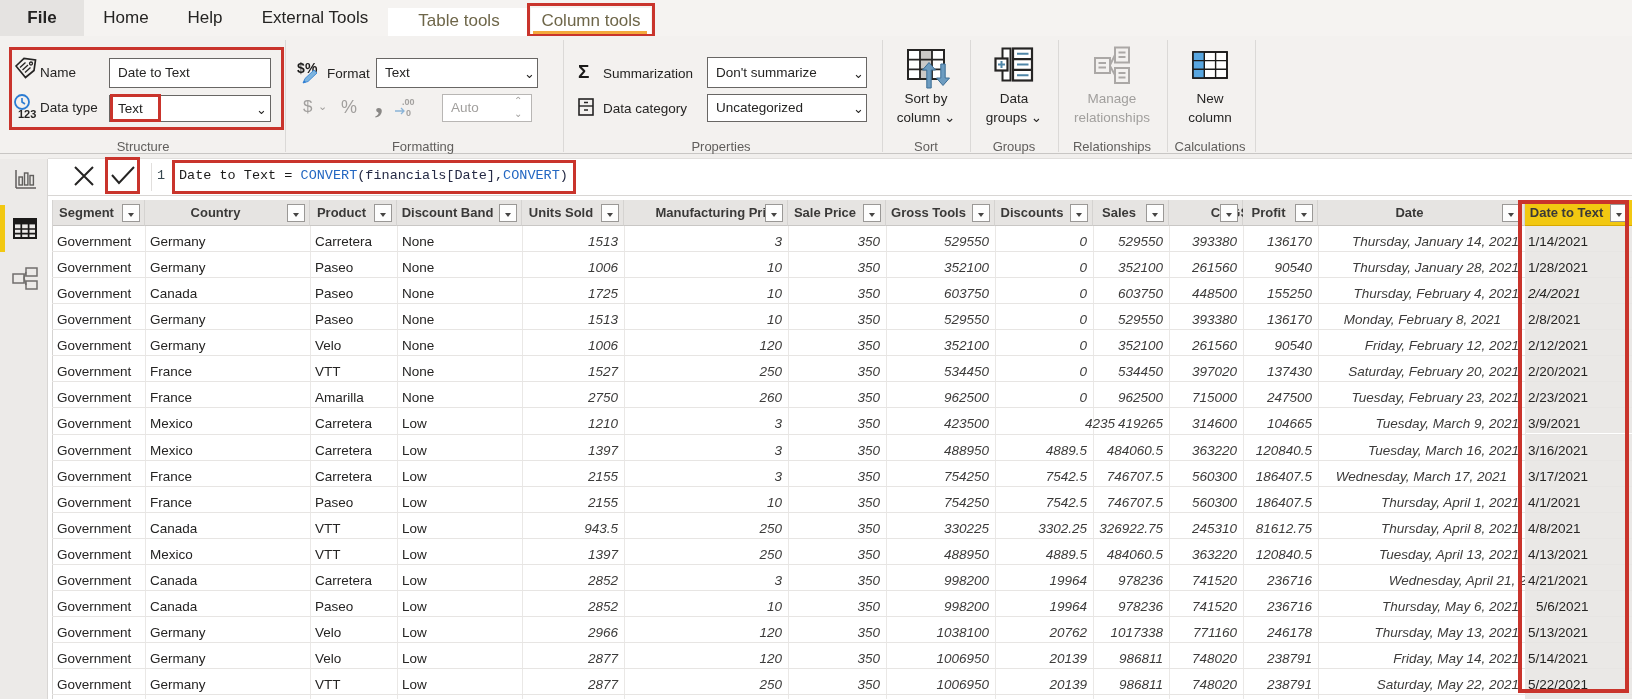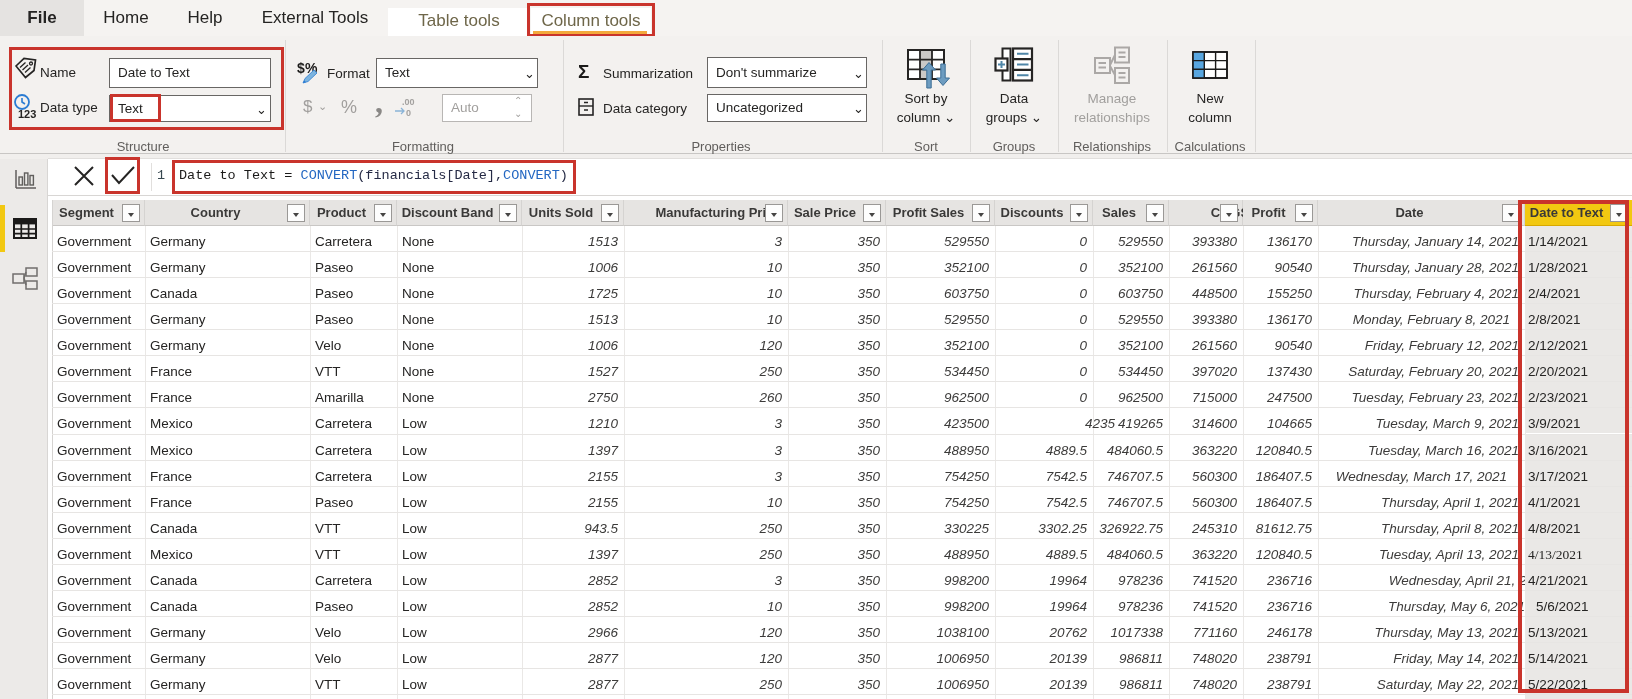--- a/index.html
+++ b/index.html
@@ -208,21 +208,21 @@
     </div>
 <div class="hcell" style="left:624px;width:164px;">
       <div class="hlbl" style="left:0;width:140px;text-align:center;margin-left:24px;">Manufacturing Price</div>
       <div class="dd"></div>
     </div>
 <div class="hcell" style="left:788px;width:98px;">
       <div class="hlbl" style="left:0;width:74px;text-align:center;">Sale Price</div>
       <div class="dd"></div>
     </div>
 <div class="hcell" style="left:886px;width:109px;">
-      <div class="hlbl" style="left:0;width:85px;text-align:center;">Profit Sales</div>
+      <div class="hlbl" style="left:0;width:85px;text-align:center;">Gross Tools</div>
       <div class="dd"></div>
     </div>
 <div class="hcell" style="left:995px;width:98px;">
       <div class="hlbl" style="left:0;width:74px;text-align:center;">Discounts</div>
       <div class="dd"></div>
     </div>
 <div class="hcell" style="left:1093px;width:76px;">
       <div class="hlbl" style="left:0;width:52px;text-align:center;">Sales</div>
       <div class="dd"></div>
     </div>
@@ -296,35 +296,35 @@
 <div class="cell num" style="left:522px;top:286.1px;width:102px;padding-right:6px;">1725</div>
 <div class="cell num" style="left:624px;top:286.1px;width:164px;padding-right:6px;">10</div>
 <div class="cell num" style="left:788px;top:286.1px;width:98px;padding-right:6px;">350</div>
 <div class="cell num" style="left:886px;top:286.1px;width:109px;padding-right:6px;">603750</div>
 <div class="cell num" style="left:995px;top:286.1px;width:98px;padding-right:6px;">0</div>
 <div class="cell num" style="left:1093px;top:286.1px;width:76px;padding-right:6px;">603750</div>
 <div class="cell num" style="left:1169px;top:286.1px;width:74px;padding-right:6px;">448500</div>
 <div class="cell num" style="left:1243px;top:286.1px;width:75px;padding-right:6px;">155250</div>
 <div class="cell num" style="left:1318px;top:286.1px;width:207px;padding-right:6px;">Thursday, February 4, 2021</div>
 <div class="abs" style="left:1525px;top:278.1px;width:107px;height:25.1px;background:#eae8e6;"></div>
-<div class="cell" style="left:1525px;top:286.1px;width:107px;padding-left:3px;">2/4/2021</div>
+<div class="cell" style="left:1525px;top:286.1px;width:107px;padding-left:3px;font-style:italic;">2/4/2021</div>
 <div class="rowline" style="top:329.2px;"></div>
 <div class="cell" style="left:52px;top:312.2px;width:93px;padding-left:5px;">Government</div>
 <div class="cell" style="left:145px;top:312.2px;width:165px;padding-left:5px;">Germany</div>
 <div class="cell" style="left:310px;top:312.2px;width:87px;padding-left:5px;">Paseo</div>
 <div class="cell" style="left:397px;top:312.2px;width:125px;padding-left:5px;">None</div>
 <div class="cell num" style="left:522px;top:312.2px;width:102px;padding-right:6px;">1513</div>
 <div class="cell num" style="left:624px;top:312.2px;width:164px;padding-right:6px;">10</div>
 <div class="cell num" style="left:788px;top:312.2px;width:98px;padding-right:6px;">350</div>
 <div class="cell num" style="left:886px;top:312.2px;width:109px;padding-right:6px;">529550</div>
 <div class="cell num" style="left:995px;top:312.2px;width:98px;padding-right:6px;">0</div>
 <div class="cell num" style="left:1093px;top:312.2px;width:76px;padding-right:6px;">529550</div>
 <div class="cell num" style="left:1169px;top:312.2px;width:74px;padding-right:6px;">393380</div>
 <div class="cell num" style="left:1243px;top:312.2px;width:75px;padding-right:6px;">136170</div>
-<div class="cell num" style="left:1318px;top:312.2px;width:207px;padding-right:15px;">Monday, February 8, 2021</div>
+<div class="cell num" style="left:1318px;top:312.2px;width:207px;padding-right:24px;">Monday, February 8, 2021</div>
 <div class="abs" style="left:1525px;top:304.2px;width:107px;height:25.1px;background:#eae8e6;"></div>
 <div class="cell" style="left:1525px;top:312.2px;width:107px;padding-left:3px;">2/8/2021</div>
 <div class="rowline" style="top:355.3px;"></div>
 <div class="cell" style="left:52px;top:338.2px;width:93px;padding-left:5px;">Government</div>
 <div class="cell" style="left:145px;top:338.2px;width:165px;padding-left:5px;">Germany</div>
 <div class="cell" style="left:310px;top:338.2px;width:87px;padding-left:5px;">Velo</div>
 <div class="cell" style="left:397px;top:338.2px;width:125px;padding-left:5px;">None</div>
 <div class="cell num" style="left:522px;top:338.2px;width:102px;padding-right:6px;">1006</div>
 <div class="cell num" style="left:624px;top:338.2px;width:164px;padding-right:6px;">120</div>
 <div class="cell num" style="left:788px;top:338.2px;width:98px;padding-right:6px;">350</div>
@@ -456,21 +456,21 @@
 <div class="cell num" style="left:522px;top:546.7px;width:102px;padding-right:6px;">1397</div>
 <div class="cell num" style="left:624px;top:546.7px;width:164px;padding-right:6px;">250</div>
 <div class="cell num" style="left:788px;top:546.7px;width:98px;padding-right:6px;">350</div>
 <div class="cell num" style="left:886px;top:546.7px;width:109px;padding-right:6px;">488950</div>
 <div class="cell num" style="left:995px;top:546.7px;width:98px;padding-right:6px;">4889.5</div>
 <div class="cell num" style="left:1093px;top:546.7px;width:76px;padding-right:6px;">484060.5</div>
 <div class="cell num" style="left:1169px;top:546.7px;width:74px;padding-right:6px;">363220</div>
 <div class="cell num" style="left:1243px;top:546.7px;width:75px;padding-right:6px;">120840.5</div>
 <div class="cell num" style="left:1318px;top:546.7px;width:207px;padding-right:6px;">Tuesday, April 13, 2021</div>
 <div class="abs" style="left:1525px;top:538.7px;width:107px;height:25.1px;background:#eae8e6;"></div>
-<div class="cell" style="left:1525px;top:546.7px;width:107px;padding-left:3px;font-family:Liberation Serif, serif;">4/13/2021</div>
+<div class="cell" style="left:1525px;top:546.7px;width:107px;padding-left:3px;">4/13/2021</div>
 <div class="rowline" style="top:589.8px;"></div>
 <div class="cell" style="left:52px;top:572.8px;width:93px;padding-left:5px;">Government</div>
 <div class="cell" style="left:145px;top:572.8px;width:165px;padding-left:5px;">Canada</div>
 <div class="cell" style="left:310px;top:572.8px;width:87px;padding-left:5px;">Carretera</div>
 <div class="cell" style="left:397px;top:572.8px;width:125px;padding-left:5px;">Low</div>
 <div class="cell num" style="left:522px;top:572.8px;width:102px;padding-right:6px;">2852</div>
 <div class="cell num" style="left:624px;top:572.8px;width:164px;padding-right:6px;">3</div>
 <div class="cell num" style="left:788px;top:572.8px;width:98px;padding-right:6px;">350</div>
 <div class="cell num" style="left:886px;top:572.8px;width:109px;padding-right:6px;">998200</div>
 <div class="cell num" style="left:995px;top:572.8px;width:98px;padding-right:6px;">19964</div>
@@ -486,21 +486,21 @@
 <div class="cell" style="left:310px;top:598.8px;width:87px;padding-left:5px;">Paseo</div>
 <div class="cell" style="left:397px;top:598.8px;width:125px;padding-left:5px;">Low</div>
 <div class="cell num" style="left:522px;top:598.8px;width:102px;padding-right:6px;">2852</div>
 <div class="cell num" style="left:624px;top:598.8px;width:164px;padding-right:6px;">10</div>
 <div class="cell num" style="left:788px;top:598.8px;width:98px;padding-right:6px;">350</div>
 <div class="cell num" style="left:886px;top:598.8px;width:109px;padding-right:6px;">998200</div>
 <div class="cell num" style="left:995px;top:598.8px;width:98px;padding-right:6px;">19964</div>
 <div class="cell num" style="left:1093px;top:598.8px;width:76px;padding-right:6px;">978236</div>
 <div class="cell num" style="left:1169px;top:598.8px;width:74px;padding-right:6px;">741520</div>
 <div class="cell num" style="left:1243px;top:598.8px;width:75px;padding-right:6px;">236716</div>
-<div class="cell num" style="left:1318px;top:598.8px;width:207px;padding-right:0;">Thursday, May 6, 2021</div>
+<div class="cell num" style="left:1318px;top:598.8px;width:207px;padding-right:6px;">Thursday, May 6, 2021</div>
 <div class="abs" style="left:1525px;top:590.8px;width:107px;height:25.1px;background:#eae8e6;"></div>
 <div class="cell" style="left:1525px;top:598.8px;width:99px;padding-left:11px;">5/6/2021</div>
 <div class="rowline" style="top:642.0px;"></div>
 <div class="cell" style="left:52px;top:624.9px;width:93px;padding-left:5px;">Government</div>
 <div class="cell" style="left:145px;top:624.9px;width:165px;padding-left:5px;">Germany</div>
 <div class="cell" style="left:310px;top:624.9px;width:87px;padding-left:5px;">Velo</div>
 <div class="cell" style="left:397px;top:624.9px;width:125px;padding-left:5px;">Low</div>
 <div class="cell num" style="left:522px;top:624.9px;width:102px;padding-right:6px;">2966</div>
 <div class="cell num" style="left:624px;top:624.9px;width:164px;padding-right:6px;">120</div>
 <div class="cell num" style="left:788px;top:624.9px;width:98px;padding-right:6px;">350</div>

